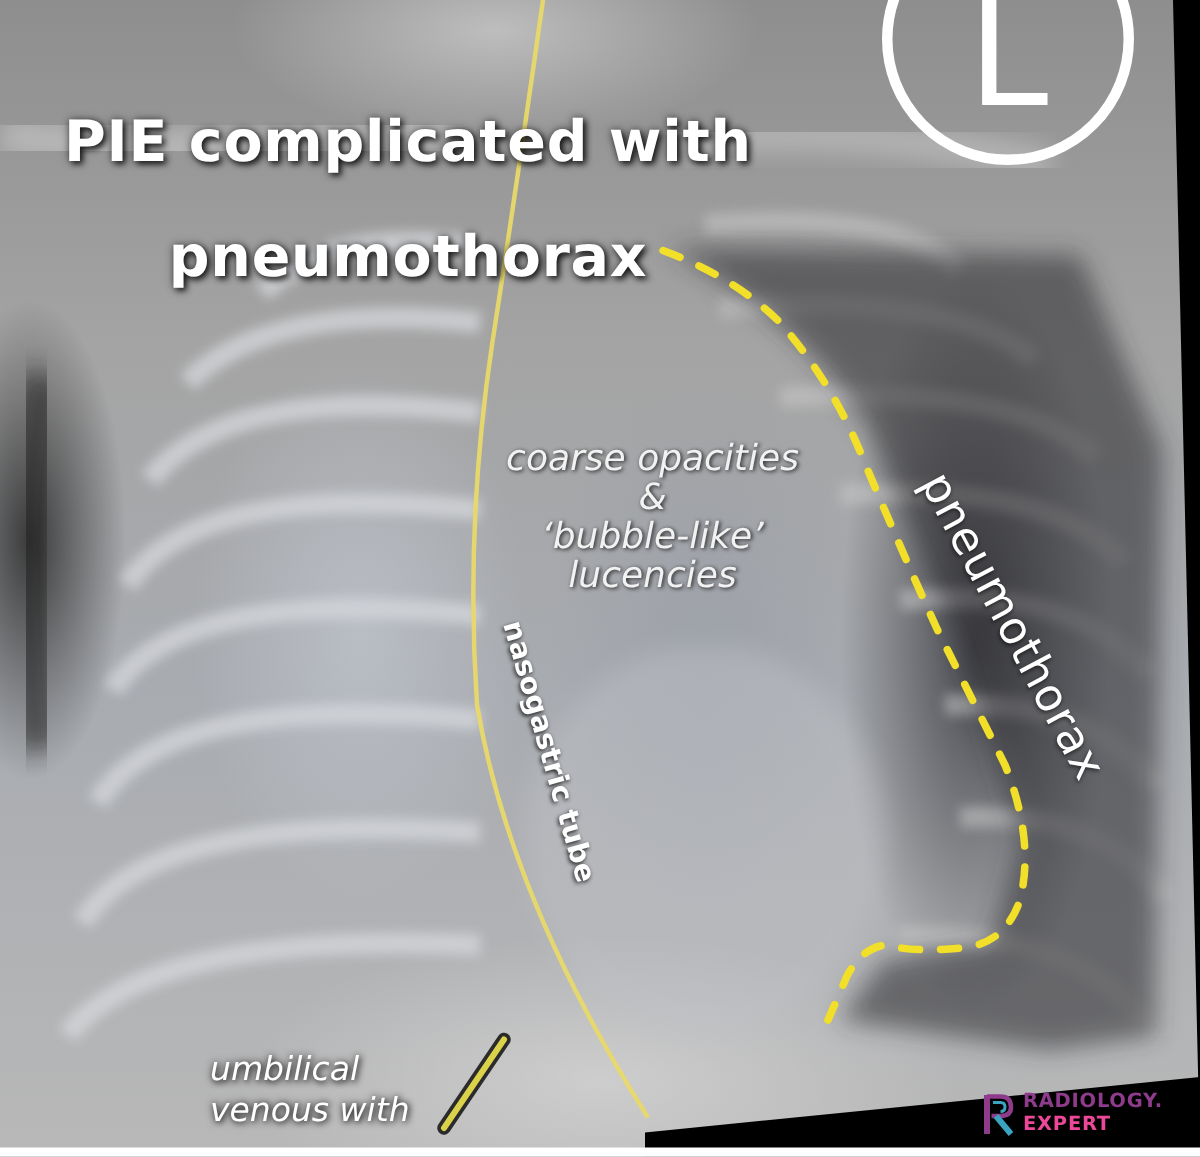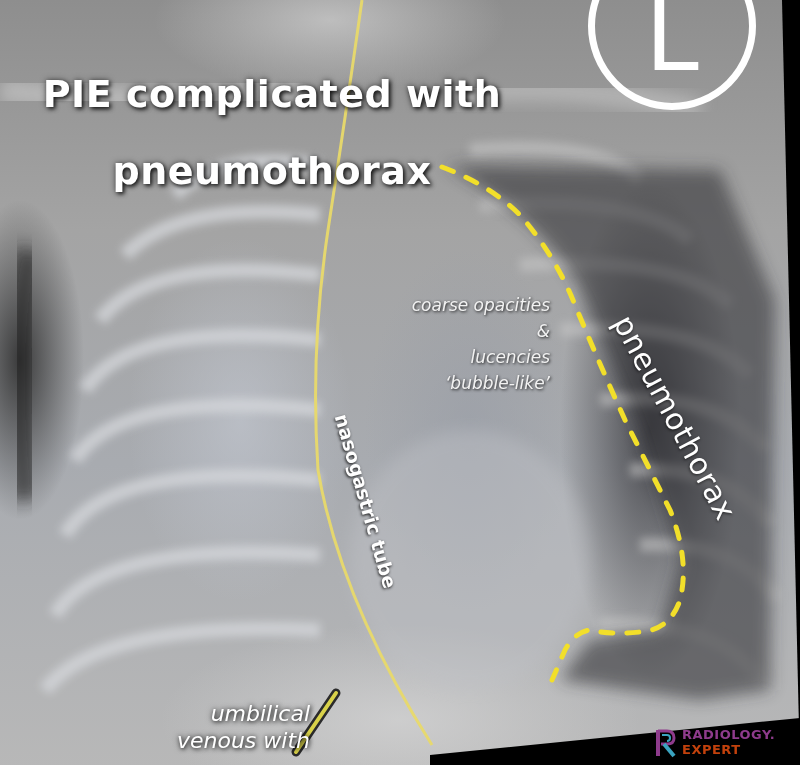--- a/index.html
+++ b/index.html
@@ -41,23 +41,23 @@
     .title {
       position: absolute; left: 12px; top: 40px; width: 520px;
       font-family: "DejaVu Sans", sans-serif; font-weight: bold;
       font-size: 38px; line-height: 46px; color: #ffffff; text-align: center;
       text-shadow: 2px 2px 4px rgba(0,0,0,0.8), 0 0 6px rgba(0,0,0,0.5);
       letter-spacing: 0.5px;
     }
     .title span { display: block; margin-top: 31px; }
 
     .lbl-opac {
-      position: absolute; left: 320px; top: 292px; width: 230px; text-align: right;
+      position: absolute; left: 320px; top: 292px; width: 230px; text-align: center;
       font-family: "DejaVu Sans", sans-serif; font-style: italic;
-      font-size: 17px; line-height: 26px; color: #f2f2f2;
+      font-size: 24px; line-height: 26px; color: #f2f2f2;
       text-shadow: 1px 1px 3px rgba(0,0,0,0.85);
     }
     .lbl-opac span { display: block; }
 
     .lbl-ng {
       position: absolute; left: 236px; top: 490px;
       transform-origin: center center;
       transform: rotate(74deg);
       font-family: "DejaVu Sans", sans-serif; font-weight: bold;
       font-size: 19px; color: #ffffff; white-space: nowrap;
@@ -67,21 +67,21 @@
     .lbl-ptx {
       position: absolute; left: 545px; top: 400px;
       transform-origin: center center;
       transform: rotate(62deg);
       font-family: "DejaVu Sans", sans-serif;
       font-size: 30px; color: #ffffff; white-space: nowrap;
       text-shadow: 1px 1px 3px rgba(0,0,0,0.6);
       width: 260px; text-align: center; letter-spacing: 0.5px;
     }
     .lbl-uvl {
-      position: absolute; left: 140px; top: 700px; width: 170px; text-align: right;
+      position: absolute; left: 140px; top: 700px; width: 170px; text-align: left;
       font-family: "DejaVu Sans", sans-serif; font-style: italic;
       font-size: 22px; line-height: 27px; color: #ffffff;
       text-shadow: 1px 1px 4px rgba(0,0,0,0.85), 0 0 6px rgba(0,0,0,0.5);
     }
     .lbl-uvl span { display: block; }
 
     .side-marker {
       position: absolute; left: 588px; top: -58px; width: 168px; height: 168px;
       border: 7px solid #ffffff; border-radius: 50%; box-sizing: border-box;
     }
@@ -98,21 +98,21 @@
       position: absolute; left: 0; top: 0; width: 22px; height: 30px;
     }
     .logo-top {
       position: absolute; left: 27px; top: 0px;
       font-family: "DejaVu Sans", sans-serif; font-weight: bold; font-size: 13px;
       color: #8e3b8c; letter-spacing: 0.5px; line-height: 14px; text-align: right;
     }
     .logo-bottom {
       position: absolute; left: 27px; top: 15px;
       font-family: "DejaVu Sans", sans-serif; font-weight: bold; font-size: 13px;
-      color: #c2410c; letter-spacing: 0.5px; line-height: 14px; text-align: center;
+      color: #ec4899; letter-spacing: 0.5px; line-height: 14px; text-align: center;
     }
   </style>
 </head>
 <body>
 
 <div class="stage">
   <div class="xray"></div>
 
   <svg class="ribs" viewBox="0 0 800 771">
     <defs>
@@ -175,22 +175,22 @@
   </div>
 
   <div class="title">
     <span>PIE complicated with</span>
     <span>pneumothorax</span>
   </div>
 
   <div class="lbl-opac">
     <span>coarse opacities</span>
     <span>&amp;</span>
+    <span>‘bubble-like’</span>
     <span>lucencies</span>
-    <span>‘bubble-like’</span>
   </div>
 
   <div class="lbl-ng">nasogastric tube</div>
 
   <div class="lbl-ptx">pneumothorax</div>
 
   <div class="lbl-uvl">
     <span>umbilical</span>
     <span>venous with</span>
   </div>

